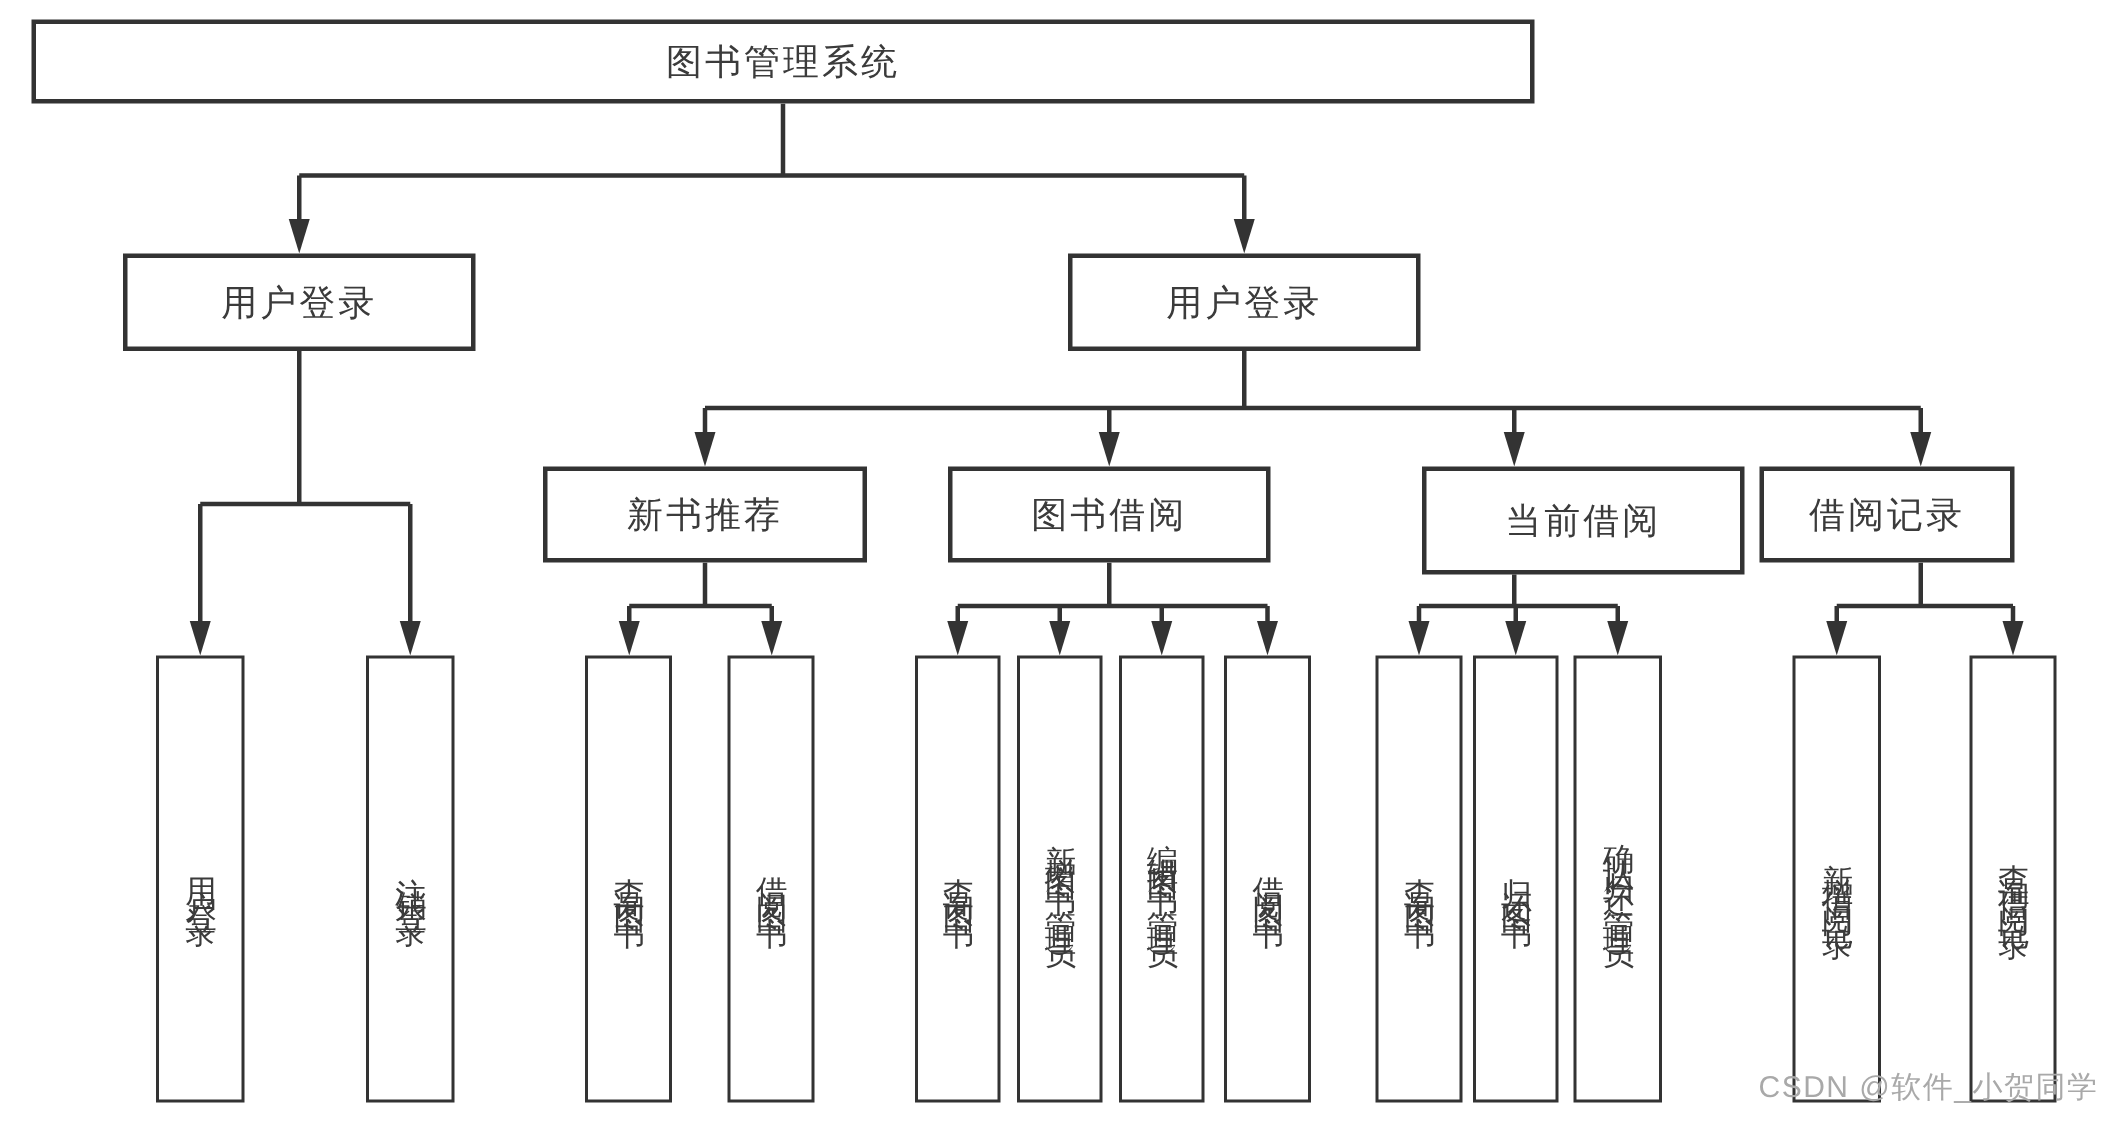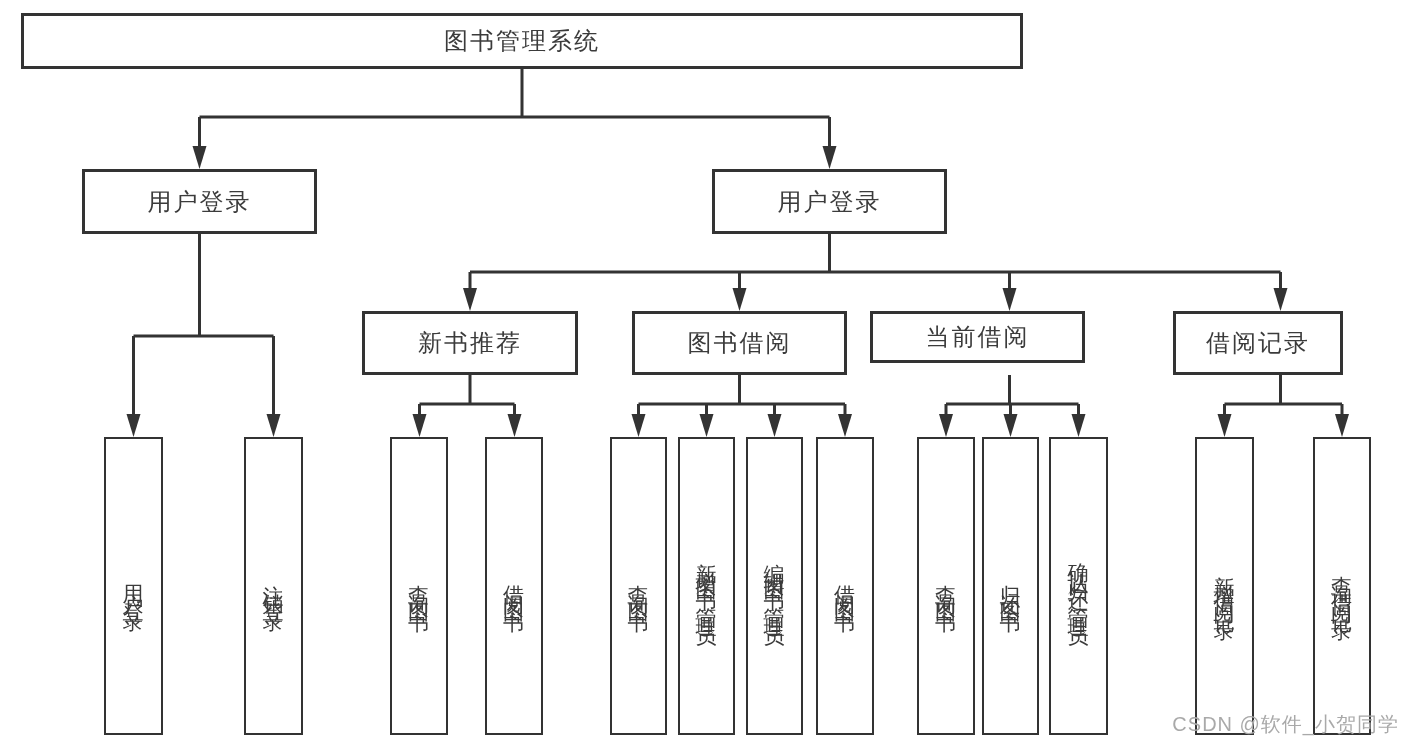--- a/index.html
+++ b/index.html
@@ -112,21 +112,21 @@
   <div class="node hnode" style="left:712px; top:169px; width:235px; height:65px;">
     <span>用户登录</span>
   </div>
 
   <div class="node hnode" style="left:362px; top:311px; width:216px; height:64px;">
     <span>新书推荐</span>
   </div>
   <div class="node hnode" style="left:632px; top:311px; width:215px; height:64px;">
     <span>图书借阅</span>
   </div>
-  <div class="node hnode" style="left:870px; top:311px; width:215px; height:52px;">
+  <div class="node hnode" style="left:948px; top:311px; width:215px; height:72px;">
     <span>当前借阅</span>
   </div>
   <div class="node hnode" style="left:1173px; top:311px; width:170px; height:64px;">
     <span>借阅记录</span>
   </div>
 
   <div class="node vnode" style="left:104px; width:59px;">
     <span class="vtext">用户登录</span>
   </div>
   <div class="node vnode" style="left:244px; width:59px;">

